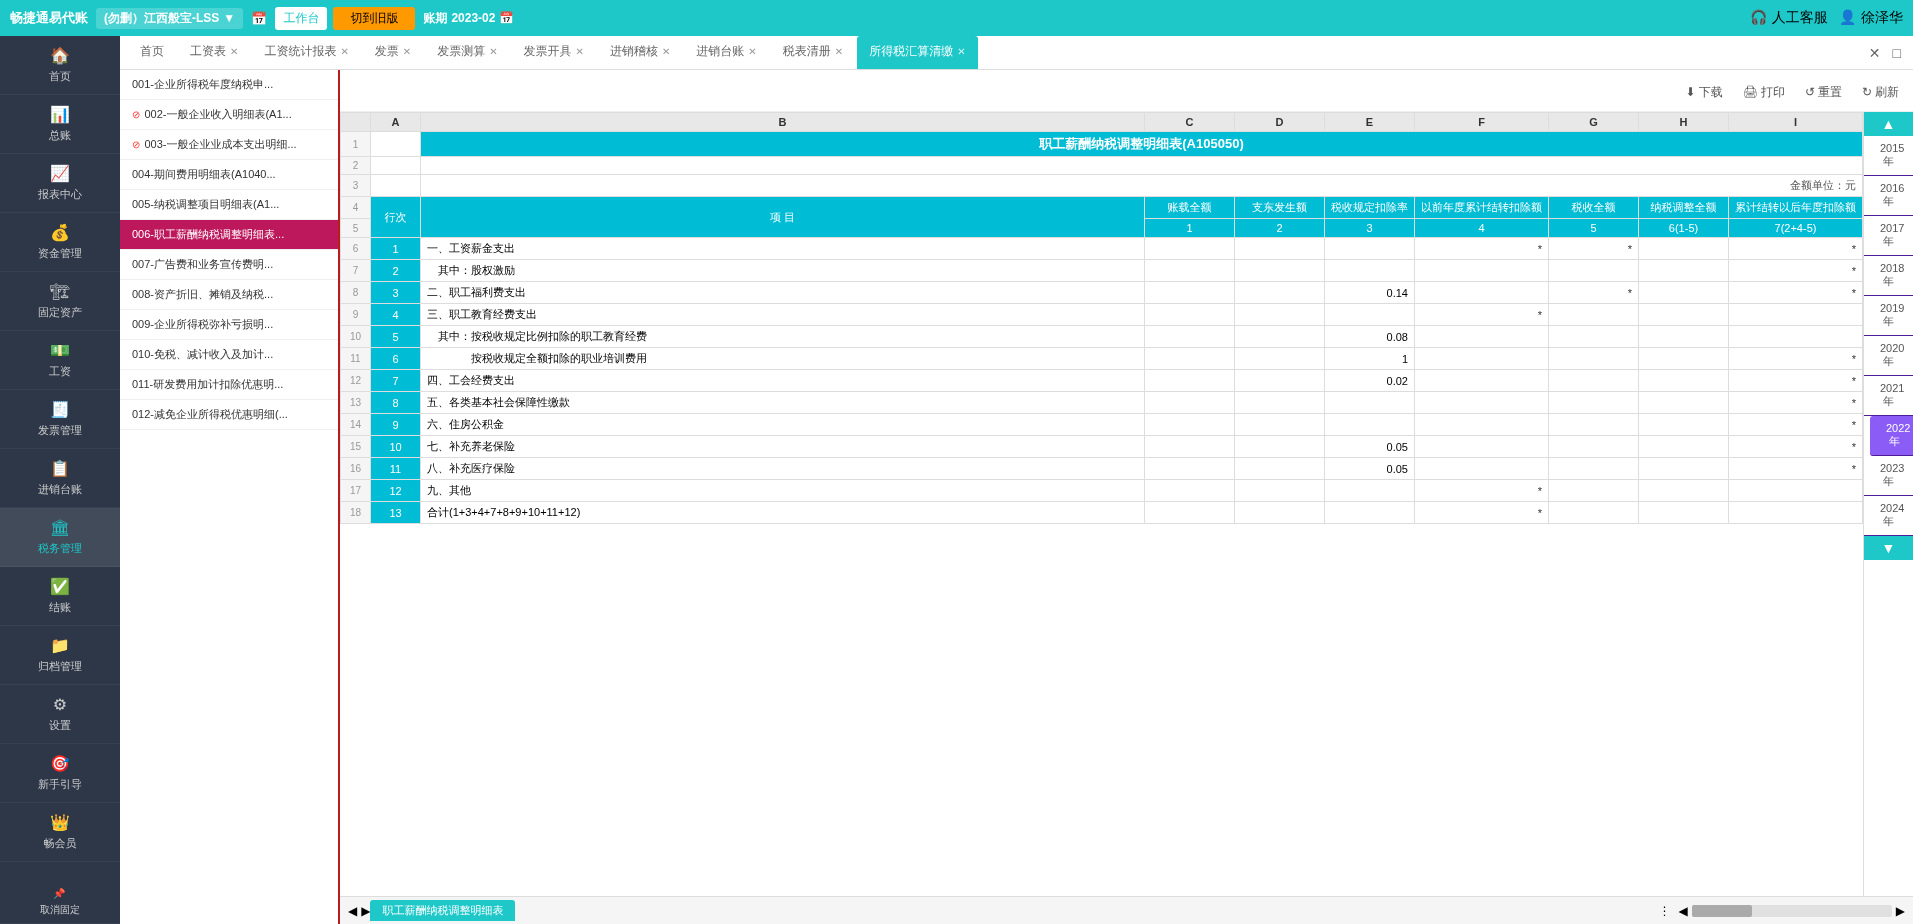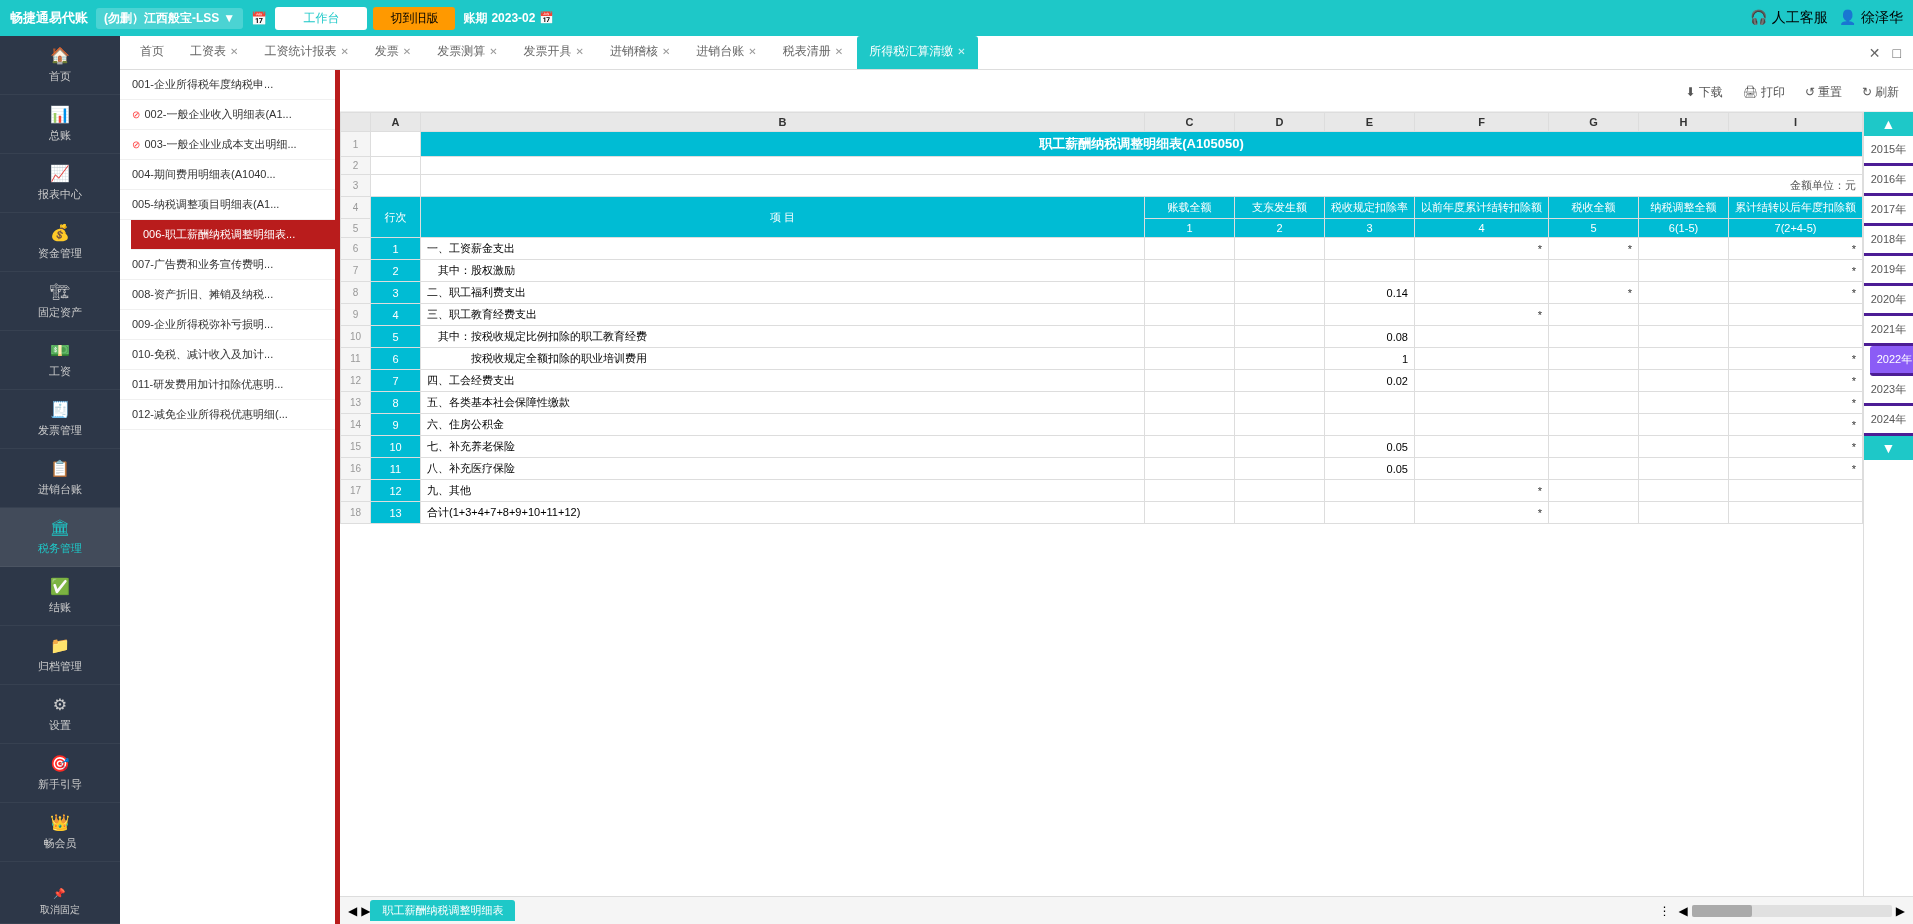--- a/index.html
+++ b/index.html
@@ -11,21 +11,21 @@
       background: #1ec8c8;
       display: flex;
       align-items: center;
       padding: 0 10px;
       justify-content: space-between;
     }
     .top-bar-left { display: flex; align-items: center; gap: 8px; color: white; font-size: 13px; font-weight: bold; }
     .top-bar-logo { font-size: 13px; color: white; }
     .top-bar-company { background: rgba(255,255,255,0.2); border-radius: 3px; padding: 2px 8px; color: white; font-size: 12px; display: flex; align-items: center; gap: 4px; }
     .top-bar-btns { display: flex; align-items: center; gap: 6px; }
-    .btn-workbench { background: white; color: #1ec8c8; border: none; border-radius: 3px; padding: 3px 28px; font-size: 12px; cursor: pointer; }
+    .btn-workbench { background: white; color: #1ec8c8; border: none; border-radius: 3px; padding: 3px 8px; font-size: 12px; cursor: pointer; }
     .btn-old { background: #ff9900; color: #000000; border: none; border-radius: 3px; padding: 3px 17px; font-size: 12px; cursor: pointer; }
     .period-info { color: white; font-size: 12px; display: flex; align-items: center; gap: 4px; }
     .top-bar-right { display: flex; align-items: flex-start; gap: 12px; color: #000000; font-size: 14px; }
 
     
     .main-layout { display: flex; height: calc(924px - 36px); }
 
     
     .sidebar { width: 120px; background: #2d3748; display: flex; flex-direction: column; height: 100%; }
     .sidebar-item { display: flex; flex-direction: column; align-items: center; padding: 10px 0; color: #ccc; cursor: pointer; font-size: 11px; gap: 4px; border-bottom: 1px solid rgba(255,255,255,0.05); }
@@ -43,34 +43,34 @@
     .tab.active { background: #1ec8c8; color: white; border-bottom: 2px solid #1ec8c8; }
     .tab-close { font-size: 10px; color: #999; }
     .tab.active .tab-close { color: rgba(255,255,255,0.8); }
     .tab-actions { display: flex; align-items: center; gap: 4px; }
     .tab-action-btn { border: none; background: none; font-size: 14px; cursor: pointer; color: #666; padding: 4px; }
 
     
     .page-content { flex: 1; display: flex; overflow: hidden; }
 
     
-    .left-panel { width: 220px; background: white; border-right: 5px solid #b91c1c; overflow-y: auto; flex-shrink: 0; }
+    .left-panel { width: 220px; background: white; border-right: 2px solid #b91c1c; overflow-y: auto; flex-shrink: 0; }
     .left-panel-item { padding: 7px 12px; font-size: 11px; cursor: pointer; color: #333; border-bottom: 1px solid #f0f0f0; display: flex; align-items: center; gap: 4px; }
-    .left-panel-item.active { background: #b91c1c; color: white; margin-left: 11px; }
+    .left-panel-item.active { background: #be185d; color: white; }
     .left-panel-item .error-icon { color: #ff4444; font-size: 10px; }
 
     
     .spreadsheet-area { flex: 1; display: flex; flex-direction: column; overflow: hidden; }
     .sheet-toolbar-right { display: flex; align-items: center; gap: 8px; flex-shrink: 0; }
     .toolbar-btn { display: flex; align-items: center; gap: 3px; font-size: 12px; color: #555; cursor: pointer; padding: 3px 6px; border-radius: 3px; }
 
     
     .year-panel { width: 50px; background: white; border-left: 1px solid #ddd; display: flex; flex-direction: column; align-items: center; overflow-y: auto; flex-shrink: 0; }
     .year-nav { background: #1ec8c8; color: white; width: 100%; text-align: center; padding: 4px 0; font-size: 14px; cursor: pointer; }
-    .year-item { padding: 6px 4px; font-size: 11px; color: #555; cursor: pointer; text-align: center; width: 100%; border-bottom: 3px solid #4c1d95; }
+    .year-item { padding: 6px 16px; font-size: 11px; color: #555; cursor: pointer; text-align: center; width: 100%; border-bottom: 1px solid #4c1d95; }
     .year-item.active { background: #8b5cf6; color: white; border-radius: 3px; margin-left: 12px; }
 
     
     .sheet-container { flex: 1; overflow: auto; background: white; }
     .sheet-table { border-collapse: collapse; font-size: 11px; min-width: 100%; }
     .sheet-table th, .sheet-table td { border: 1px solid #ddd; padding: 3px 6px; white-space: nowrap; }
     .row-num { background: #f5f5f5; color: #999; text-align: center; width: 30px; font-size: 10px; }
     .col-header { background: #e8e8e8; text-align: center; font-size: 11px; color: #333; }
     .sheet-header { background: #00bcd4; color: white; text-align: center; font-weight: bold; font-size: 13px; }
     .sheet-subheader { background: #00bcd4; color: white; text-align: center; font-size: 11px; padding: 4px 6px; }

